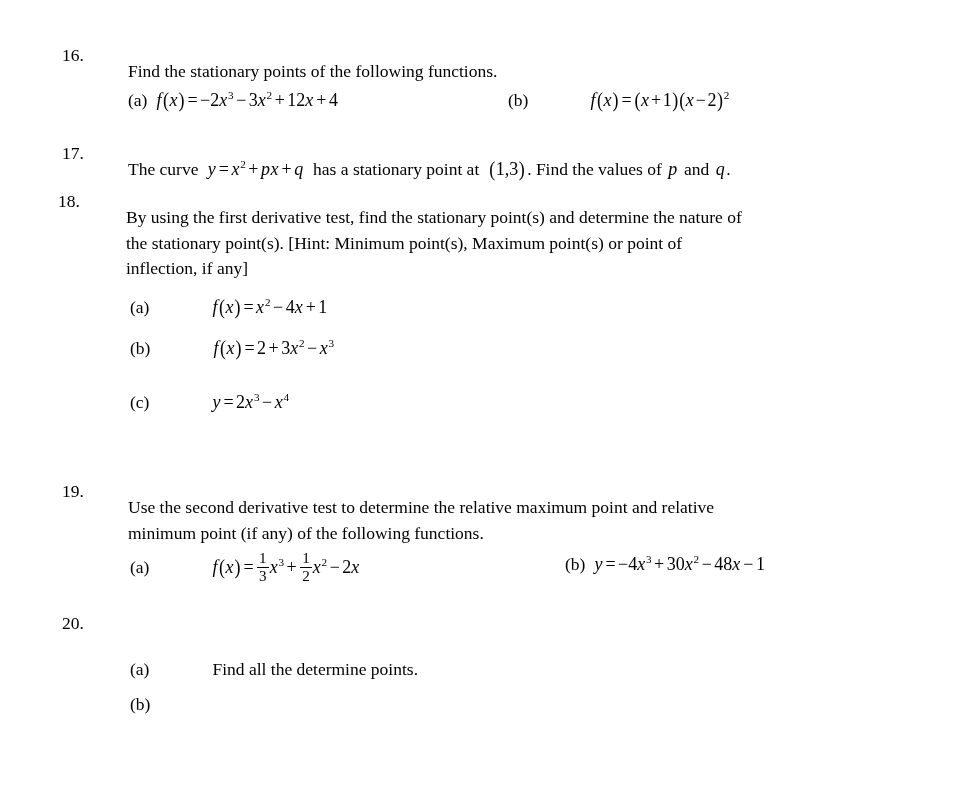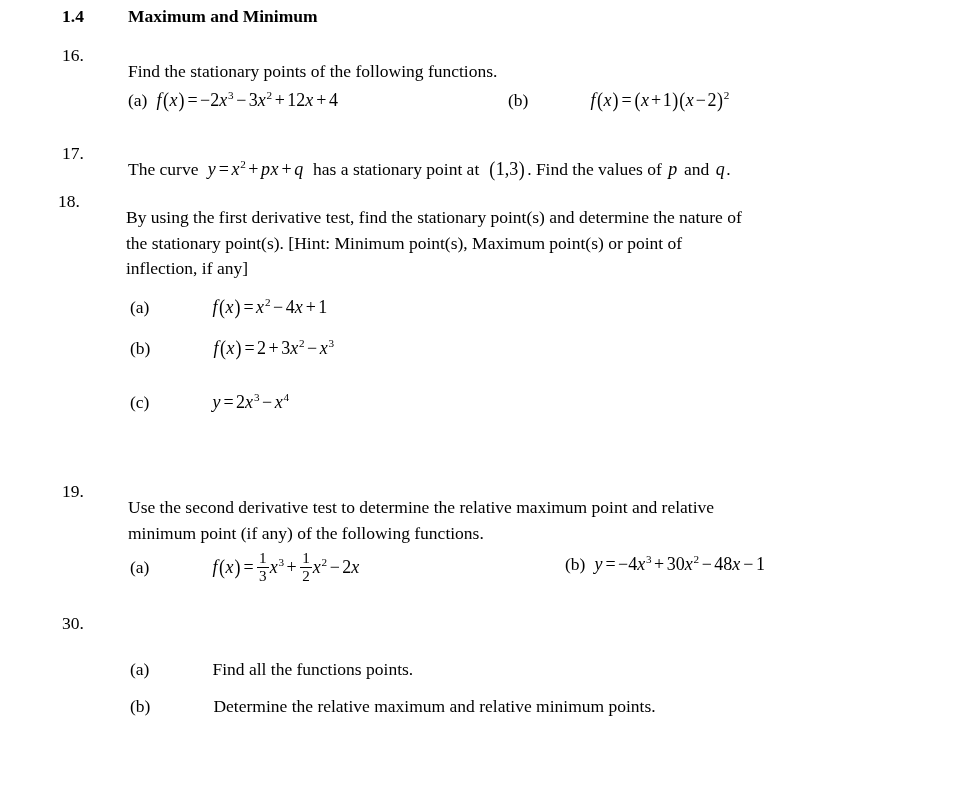--- a/index.html
+++ b/index.html
@@ -126,24 +126,20 @@
   .sub-text {
     font-size: 17.5px;
     line-height: 25.5px;
   }
 </style>
 </head>
 <body>
 
 <div class="page">
 
-  <div class="section-title">
-    <span class="sec-no">1.4</span>
-    <span>Maximum and Minimum</span>
-  </div>
 
   <div class="row" style="left:62px; top:43px; width:860px;">
     <span class="num">16.</span>
     <span class="body">Find the stationary points of the following functions.</span>
   </div>
 
   <div class="sub" style="left:128px; top:90px;">
     <span class="sub-label">(a)</span>
     <span class="math" style="margin-left:9px;">
       <span class="fn-f">f</span><span class="paren">(</span><i>x</i><span class="paren">)</span><span class="mo">=</span><span class="mn">−2</span><i>x</i><sup class="exn">3</sup><span class="mo">−</span><span class="mn">3</span><i>x</i><sup class="exn">2</sup><span class="mo">+</span><span class="mn">12</span><i>x</i><span class="mo">+</span><span class="mn">4</span>
@@ -216,26 +212,25 @@
   </div>
 
   <div class="sub" style="left:565px; top:554px;">
     <span class="sub-label">(b)</span>
     <span class="math" style="margin-left:9px;">
       <i>y</i><span class="mo">=</span><span class="mn">−4</span><i>x</i><sup class="exn">3</sup><span class="mo">+</span><span class="mn">30</span><i>x</i><sup class="exn">2</sup><span class="mo">−</span><span class="mn">48</span><i>x</i><span class="mo">−</span><span class="mn">1</span>
     </span>
   </div>
 
   <div class="row" style="left:62px; top:611px; width:880px;">
-    <span class="num">30.</span>
+    <span class="num">20.</span>
   </div>
 
   <div class="sub" style="left:130px; top:657px;">
     <span class="sub-label">(a)</span>
-    <span class="sub-text" style="margin-left:63px;">Find all the functions points.</span>
+    <span class="sub-text" style="margin-left:63px;">Find all the determine points.</span>
   </div>
 
   <div class="sub" style="left:130px; top:694px;">
     <span class="sub-label">(b)</span>
-    <span class="sub-text" style="margin-left:63px;">Determine the relative maximum and relative minimum points.</span>
   </div>
 
 </div>
 
 </body></html>

